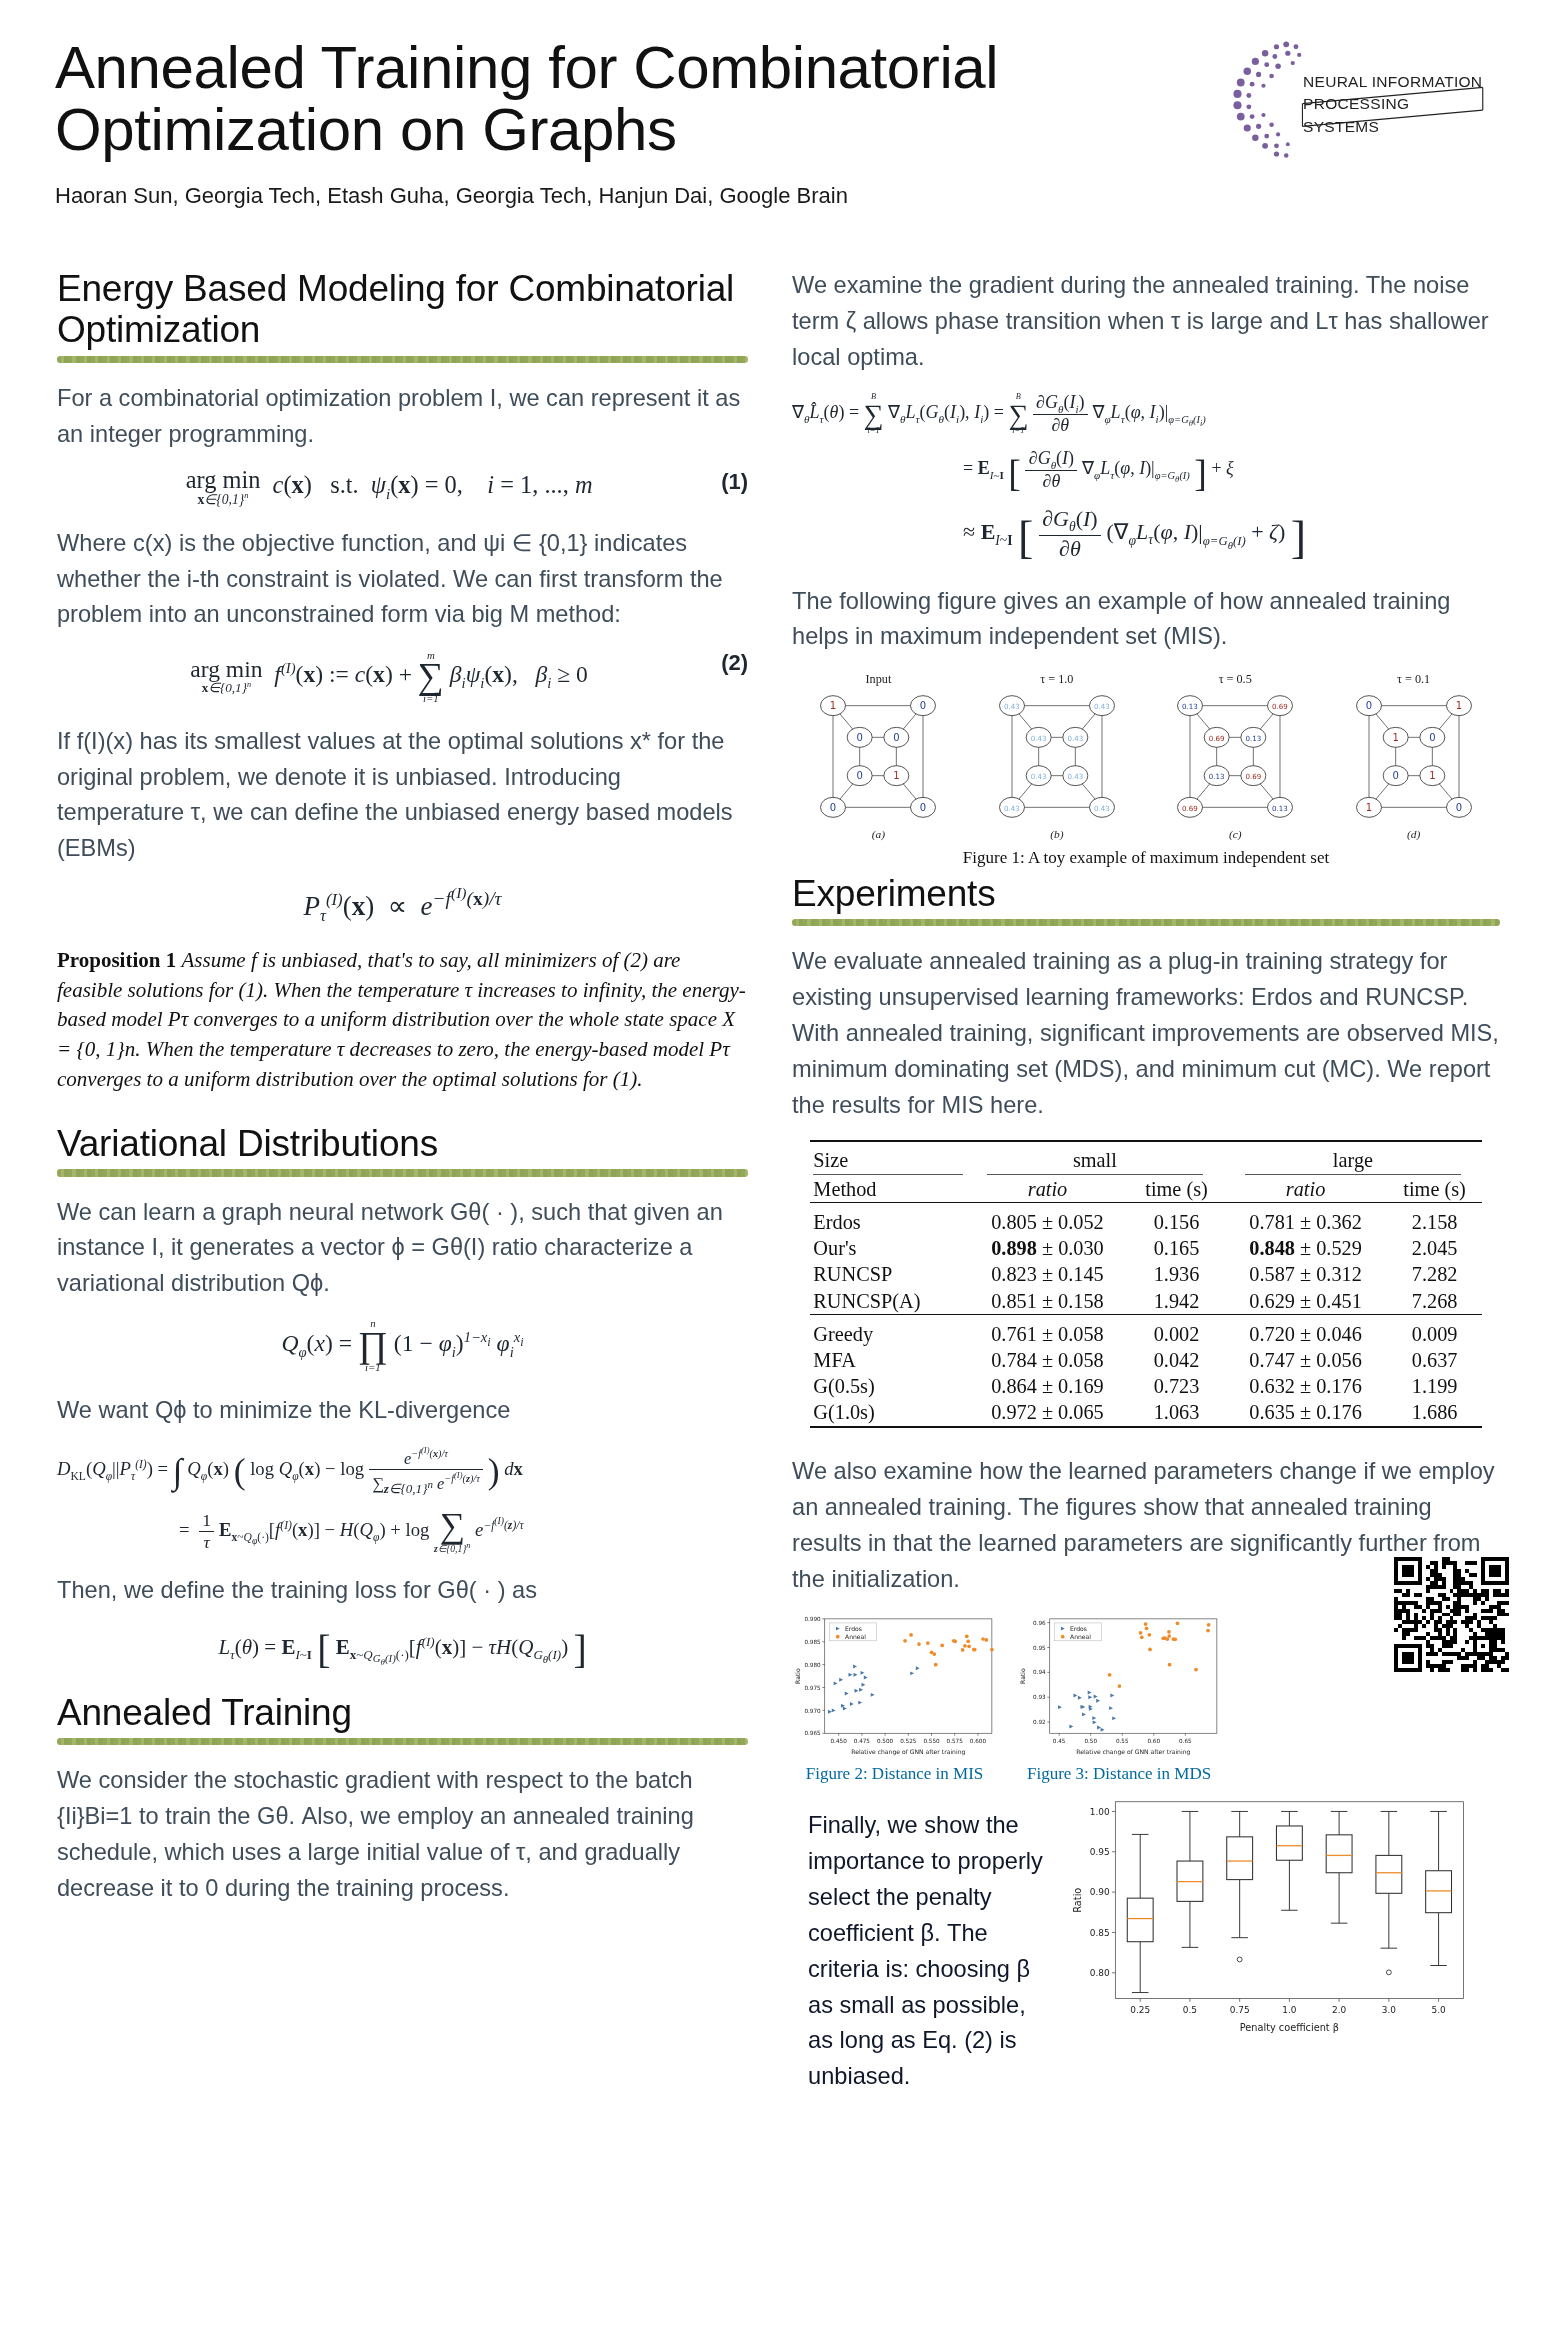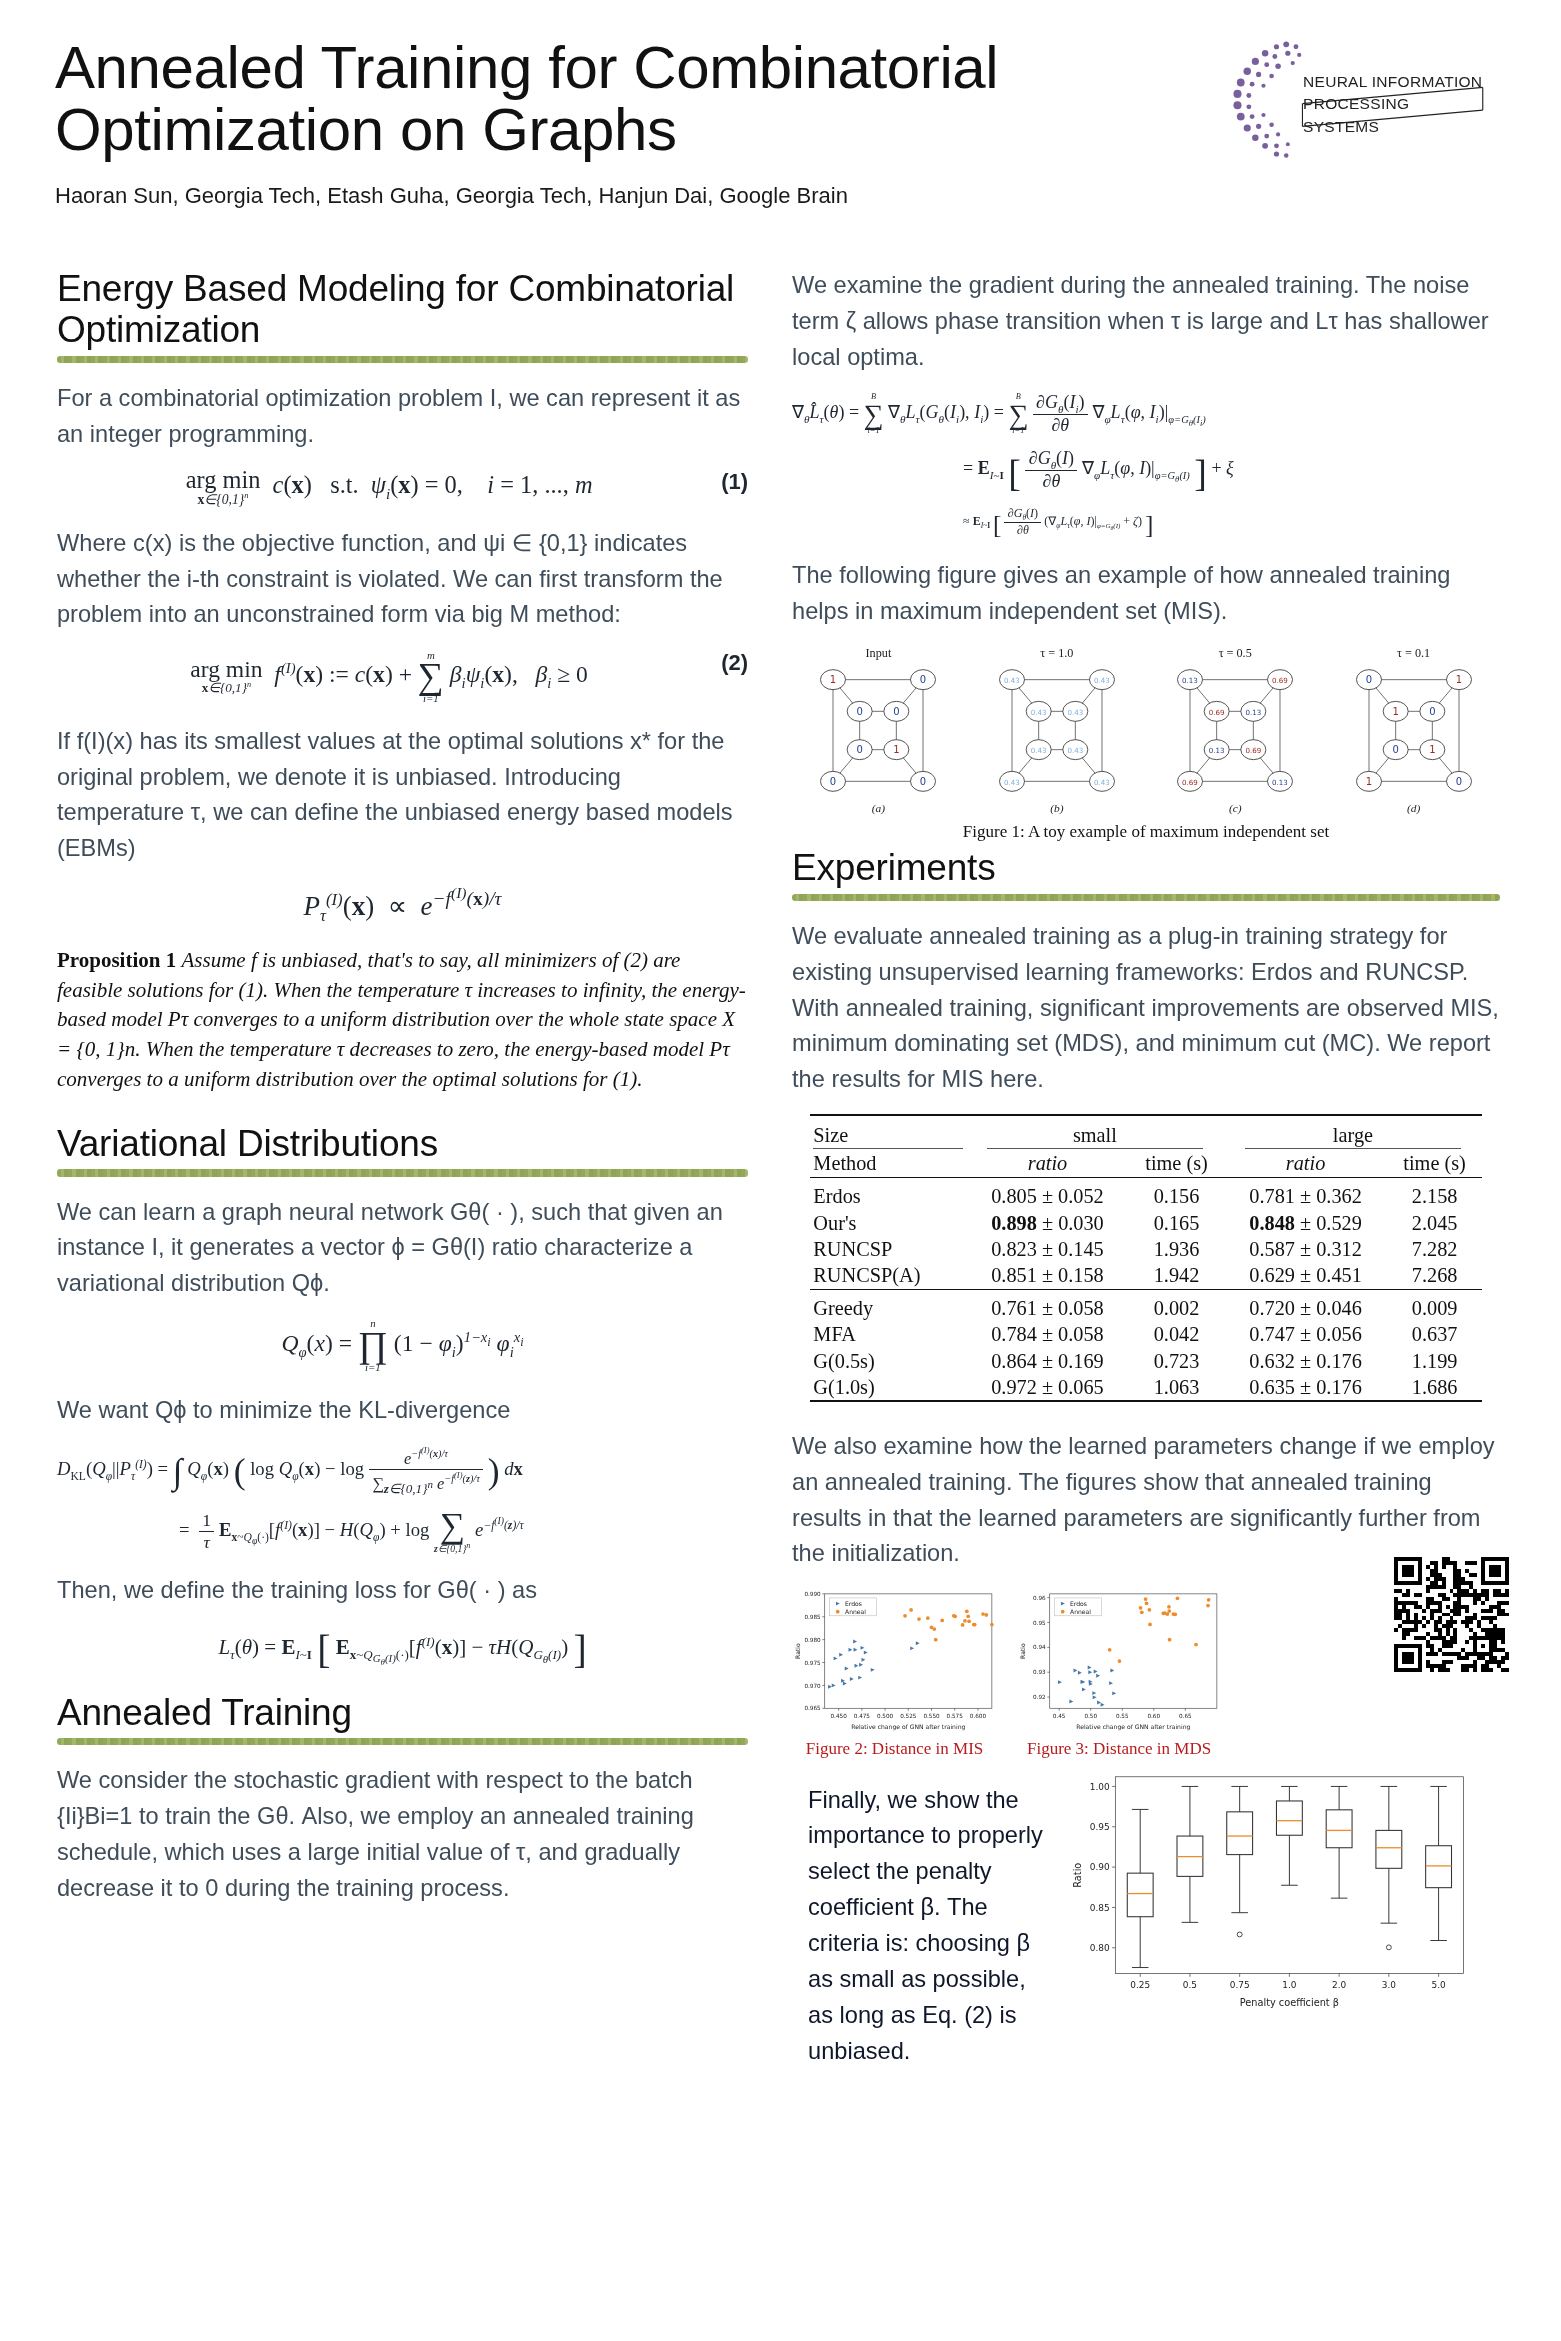--- a/index.html
+++ b/index.html
@@ -93,21 +93,21 @@
   table.results td.meth, table.results th.meth { text-align:left; padding-left:3.3px; }
   .trule-top td { border-top:2.4px solid #111; height:6.5px; }
   .trule-mid td { border-top:1.3px solid #111; height:6.5px; }
   .trule-bot td { border-top:2.4px solid #111; height:6.5px; }
   .grouphdr td { padding-bottom:1.6px; }
   .it { font-style:italic; }
 
   
   .charts-row { display:flex; gap:19.5px; justify-content:flex-start; margin-top:9.8px; }
   .chartbox { width:205px; }
-  .chartcap { text-align:center; font-family:"Liberation Serif",serif; font-size:17px; color:#b91c1c; margin-top:4.9px; }
+  .chartcap { text-align:center; font-family:"Liberation Serif",serif; font-size:17px; color:#0369a1; margin-top:4.9px; }
 
   
   .bottom-row { display:flex; gap:8.1px; margin-top:8.1px; }
   .bottom-text { width:268px; }
   .bottom-text p { font-size:23.6px; line-height:1.52; margin:16px; color:#0f172a; }
   .boxplotbox { width:423px; }
 
   .qr { position:absolute; right:52px; bottom:29px; width:115px; height:115px; }
 
   svg text { font-family:"DejaVu Sans", sans-serif; }
@@ -307,21 +307,21 @@
           <span class="frac"><span class="num">∂<span class="m">G<sub class="s">θ</sub></span>(<span class="m">I<sub class="s">i</sub></span>)</span><span class="den">∂<span class="m">θ</span></span></span>
           ∇<sub class="s">φ</sub><span class="m">L<sub class="s">τ</sub></span>(<span class="m">φ</span>, <span class="m">I<sub class="s">i</sub></span>)|<sub class="s" style="font-size:.58em;">φ=G<sub>θ</sub>(I<sub>i</sub>)</sub>
         </div>
         <div style="font-size:18px;margin-top:11.4px;padding-left:171px;" class="mu">
           = <span class="mb">E</span><sub class="s" style="font-style:normal;"><span class="m">I</span>~<span class="mb">I</span></sub>
           <span style="font-size:2.1em;vertical-align:-.3em;">[</span>
           <span class="frac"><span class="num">∂<span class="m">G<sub class="s">θ</sub></span>(<span class="m">I</span>)</span><span class="den">∂<span class="m">θ</span></span></span>
           ∇<sub class="s">φ</sub><span class="m">L<sub class="s">τ</sub></span>(<span class="m">φ</span>, <span class="m">I</span>)|<sub class="s" style="font-size:.58em;">φ=G<sub>θ</sub>(I)</sub>
           <span style="font-size:2.1em;vertical-align:-.3em;">]</span> + <span class="m">ξ</span>
         </div>
-        <div style="font-size:12px;margin-top:11.4px;padding-left:171px;" class="mu">
+        <div style="font-size:22px;margin-top:11.4px;padding-left:171px;" class="mu">
           ≈ <span class="mb">E</span><sub class="s" style="font-style:normal;"><span class="m">I</span>~<span class="mb">I</span></sub>
           <span style="font-size:2.1em;vertical-align:-.3em;">[</span>
           <span class="frac"><span class="num">∂<span class="m">G<sub class="s">θ</sub></span>(<span class="m">I</span>)</span><span class="den">∂<span class="m">θ</span></span></span>
           (∇<sub class="s">φ</sub><span class="m">L<sub class="s">τ</sub></span>(<span class="m">φ</span>, <span class="m">I</span>)|<sub class="s" style="font-size:.58em;">φ=G<sub>θ</sub>(I)</sub> + <span class="m">ζ</span>)
           <span style="font-size:2.1em;vertical-align:-.3em;">]</span>
         </div>
       </div>
 
       <p class="body">The following figure gives an example of how annealed training helps in maximum independent set (MIS).</p>
 

